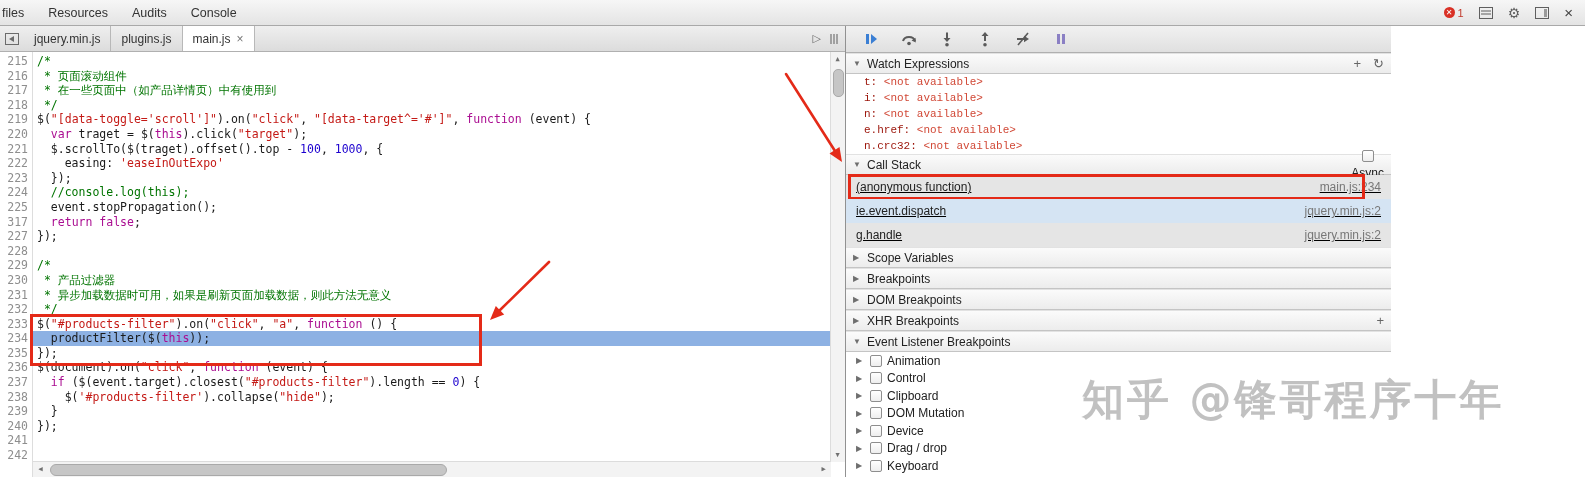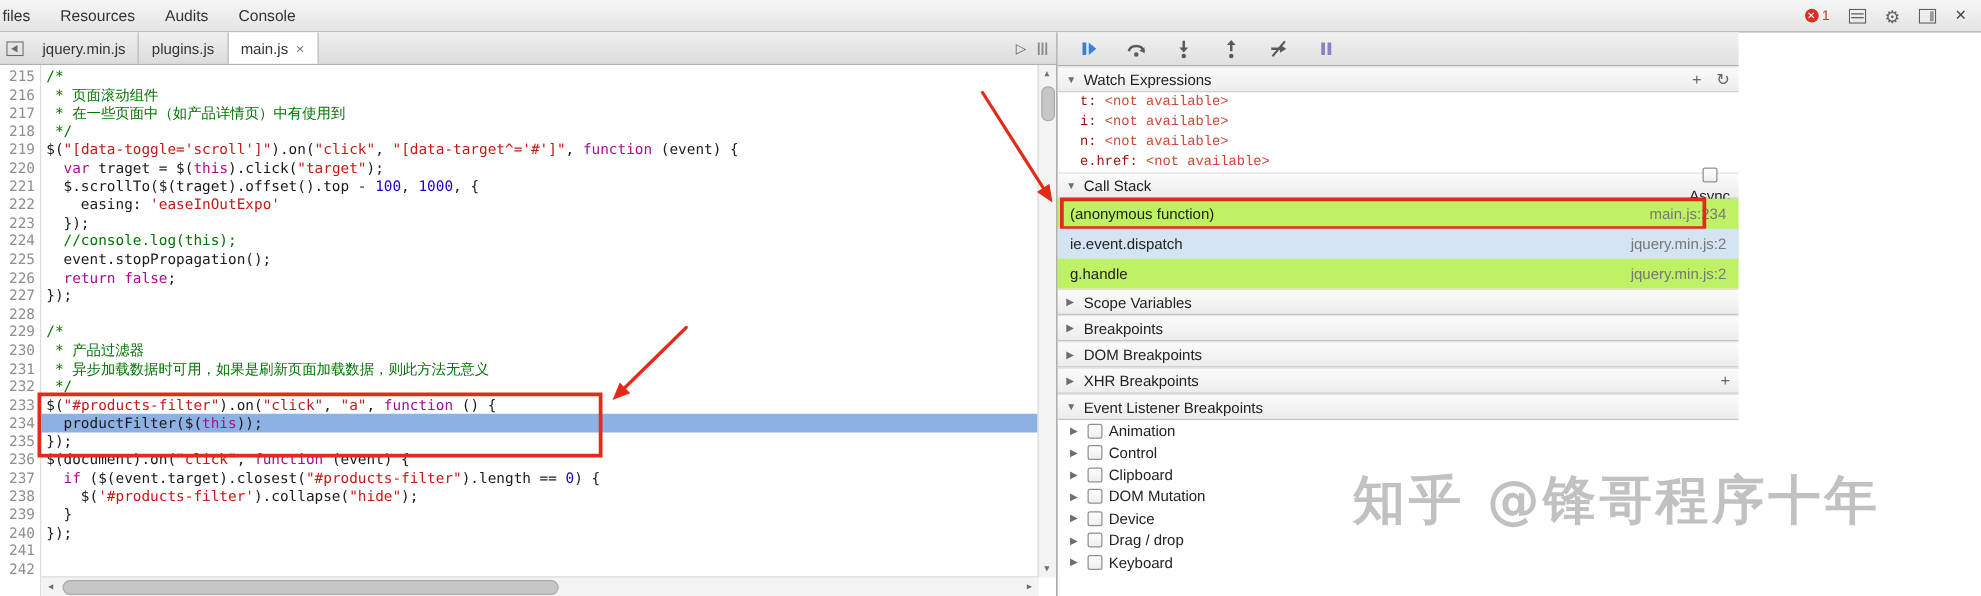--- a/index.html
+++ b/index.html
@@ -81,21 +81,21 @@
   .tri{font-size:8px;color:#6e6e6e;width:9px;display:inline-block;}
   .hdr-spacer{margin-left:auto;display:flex;align-items:center;gap:12px;}
   .hdr-ic{color:#666;font-size:13px;line-height:13px;}
 
   .watch-items{background:#fff;}
   .watch-row{font-family:Liberation Mono, monospace;font-size:11px;height:16px;line-height:16px;
     padding-left:18px;white-space:pre;}
   .w-name{color:#9a1207;}
   .w-val{color:#d14836;}
 
-  .cs-rows{background:#bef264;}
+  .cs-rows{background:#e5e5e5;text-decoration:underline;}
   .cs-row{position:relative;height:24px;display:flex;align-items:center;justify-content:space-between;
     padding:0 10px;font-size:12px;color:#222;}
   .cs-row.sel{background:var(--selection_blue);}
   .cs-loc{color:#777;}
   .cs-annot{position:absolute;left:2px;right:26px;top:-1px;bottom:-1px;
     border:3px solid var(--annotation_red);pointer-events:none;box-sizing:border-box;}
 
   .async-box{margin-left:auto;display:flex;align-items:center;gap:4px;font-size:12px;color:#222;flex-direction:column;}
   .cb{width:10px;height:10px;border:1px solid #8e8e8e;background:linear-gradient(#fff,#eee);
     border-radius:2px;display:inline-block;}
@@ -188,21 +188,21 @@
             <div class="gut-line">216</div>
             <div class="gut-line">217</div>
             <div class="gut-line">218</div>
             <div class="gut-line">219</div>
             <div class="gut-line">220</div>
             <div class="gut-line">221</div>
             <div class="gut-line">222</div>
             <div class="gut-line">223</div>
             <div class="gut-line">224</div>
             <div class="gut-line">225</div>
-            <div class="gut-line">226</div>
+            <div class="gut-line">317</div>
             <div class="gut-line">227</div>
             <div class="gut-line">228</div>
             <div class="gut-line">229</div>
             <div class="gut-line">230</div>
             <div class="gut-line">231</div>
             <div class="gut-line">232</div>
             <div class="gut-line">233</div>
             <div class="gut-line">234</div>
             <div class="gut-line">235</div>
             <div class="gut-line">236</div>
@@ -308,20 +308,21 @@
         <span class="hdr-spacer">
           <span class="hdr-ic">+</span>
           <span class="hdr-ic">↻</span>
         </span>
       </div>
       <div class="watch-items">
           <div class="watch-row"><span class="w-name">t: </span><span class="w-val">&lt;not available&gt;</span></div>
           <div class="watch-row"><span class="w-name">i: </span><span class="w-val">&lt;not available&gt;</span></div>
           <div class="watch-row"><span class="w-name">n: </span><span class="w-val">&lt;not available&gt;</span></div>
           <div class="watch-row"><span class="w-name">e.href: </span><span class="w-val">&lt;not available&gt;</span></div>
+          <div class="watch-row"><span class="w-name">n.crc32: </span><span class="w-val">&lt;not available&gt;</span></div>
         </div>
 
       <div class="pane-header">
         <span class="tri">▼</span>
         <span>Call Stack</span>
         <span class="async-box hdr-spacer">
           <span class="cb"></span>
           <span>Async</span>
         </span>
       </div>

